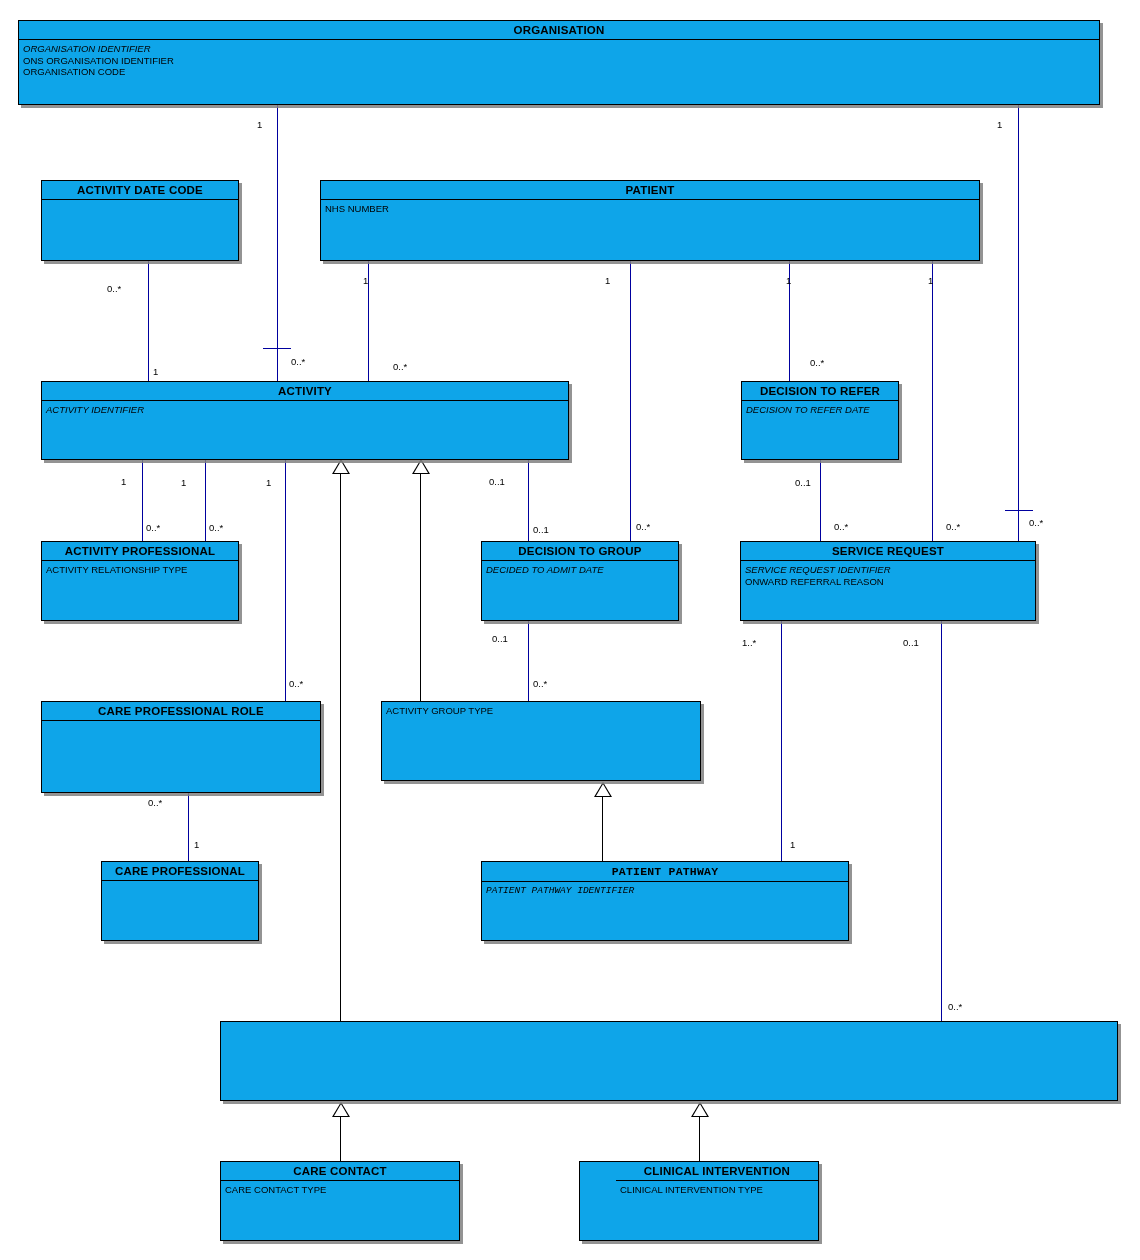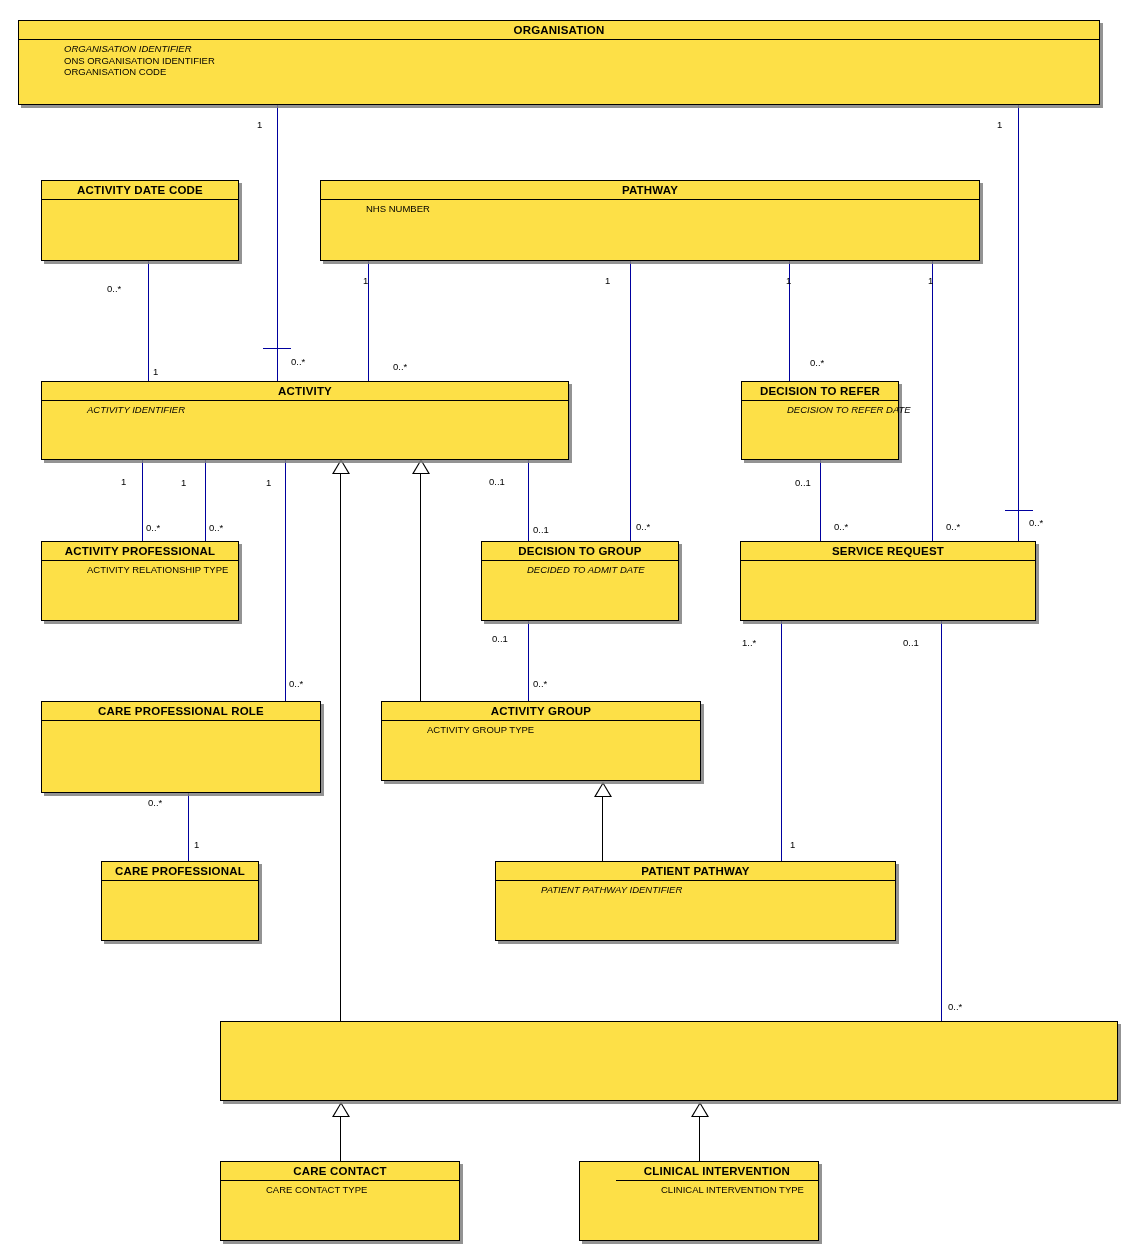--- a/index.html
+++ b/index.html
@@ -2,21 +2,21 @@
 <html><head>
 <meta charset="utf-8">
 <style>
   html,body{margin:0;padding:0;background:#ffffff;}
   body{font-family:"Liberation Sans", sans-serif;}
   #canvas{position:relative;width:1140px;height:1260px;overflow:hidden;background:#fff;}
 
   
   .uml-class{
     position:absolute;
-    background:#fde047;
+    background:#0ea5e9;
     border:1px solid #000000;
     box-shadow:3px 3px 0 0 rgba(128,128,128,.85);
     box-sizing:border-box;
     z-index:5;
   }
   .uml-title{
     text-align:center;
     font-weight:bold;
     font-size:11.5px;
     letter-spacing:.2px;
@@ -24,21 +24,20 @@
     border-bottom:1px solid #000;
     color:#000;
     white-space:nowrap;
     overflow:hidden;
   }
   .uml-attrs{
     padding:3px 4px 2px 4px;
     font-size:9.5px;
     line-height:11.5px;
     color:#000;
-    margin-left:41px;
   }
   .attr{white-space:nowrap;}
   .attr.pk{font-style:italic;}
 
   
   .vline{position:absolute;width:0;border-left:1px solid #00009e;z-index:1;}
   .hline{position:absolute;height:0;border-top:1px solid #00009e;z-index:1;}
   .gline{position:absolute;width:0;border-left:1px solid #000000;z-index:1;}
 
   .mult{
@@ -184,21 +183,21 @@
       <div class="attr">ORGANISATION CODE</div>
     </div>
   </div>
 
   <div class="uml-class" style="left:41px;top:180px;width:198px;height:81px;">
     <div class="uml-title">ACTIVITY DATE CODE</div>
     <div class="uml-attrs"></div>
   </div>
 
   <div class="uml-class" style="left:320px;top:180px;width:660px;height:81px;">
-    <div class="uml-title">PATHWAY</div>
+    <div class="uml-title">PATIENT</div>
     <div class="uml-attrs">
       <div class="attr">NHS NUMBER</div>
     </div>
   </div>
 
   <div class="uml-class" style="left:41px;top:381px;width:528px;height:79px;">
     <div class="uml-title">ACTIVITY</div>
     <div class="uml-attrs">
       <div class="attr pk">ACTIVITY IDENTIFIER</div>
     </div>
@@ -220,40 +219,43 @@
 
   <div class="uml-class" style="left:481px;top:541px;width:198px;height:80px;">
     <div class="uml-title">DECISION TO GROUP</div>
     <div class="uml-attrs">
       <div class="attr pk">DECIDED TO ADMIT DATE</div>
     </div>
   </div>
 
   <div class="uml-class" style="left:740px;top:541px;width:296px;height:80px;">
     <div class="uml-title">SERVICE REQUEST</div>
+    <div class="uml-attrs">
+      <div class="attr pk">SERVICE REQUEST IDENTIFIER</div>
+      <div class="attr">ONWARD REFERRAL REASON</div>
+    </div>
   </div>
 
   <div class="uml-class" style="left:41px;top:701px;width:280px;height:92px;">
     <div class="uml-title">CARE PROFESSIONAL ROLE</div>
     <div class="uml-attrs"></div>
   </div>
 
   <div class="uml-class" style="left:381px;top:701px;width:320px;height:80px;">
-    <div class="uml-title">ACTIVITY GROUP</div>
     <div class="uml-attrs">
       <div class="attr">ACTIVITY GROUP TYPE</div>
     </div>
   </div>
 
   <div class="uml-class" style="left:101px;top:861px;width:158px;height:80px;">
     <div class="uml-title">CARE PROFESSIONAL</div>
     <div class="uml-attrs"></div>
   </div>
 
-  <div class="uml-class" style="left:495px;top:861px;width:401px;height:80px;">
+  <div class="uml-class" style="left:481px;top:861px;width:368px;height:80px;font-family:Liberation Mono, monospace;">
     <div class="uml-title">PATIENT PATHWAY</div>
     <div class="uml-attrs">
       <div class="attr pk">PATIENT PATHWAY IDENTIFIER</div>
     </div>
   </div>
 
   <div class="uml-class" style="left:220px;top:1021px;width:898px;height:80px;">
     <div class="uml-attrs"></div>
   </div>
 

